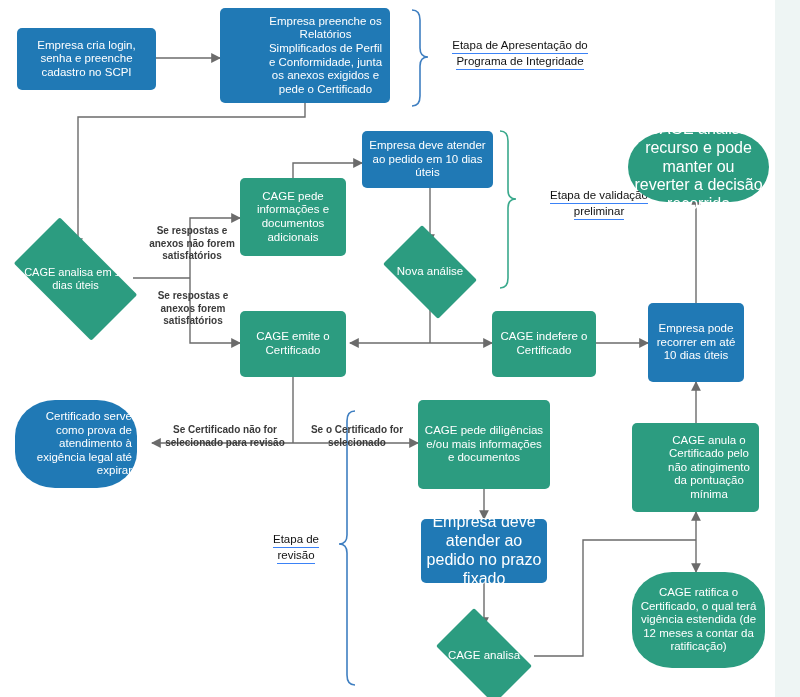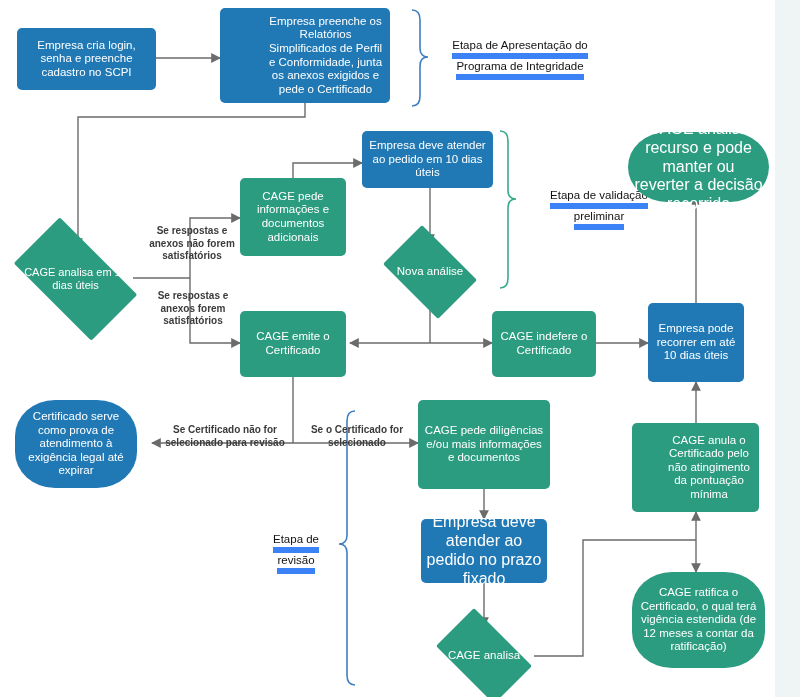--- a/index.html
+++ b/index.html
@@ -46,21 +46,21 @@
     text-align:center;
     line-height:1.25;
   }
   .bracketlabel{
     position:absolute;
     color:#111;
     text-align:center;
     line-height:1.3;
   }
   .bracketlabel span{
-    border-bottom:6px solid #3b82f6;
+    border-bottom:1px solid #3b82f6;
     display:inline-block;
   }
 </style>
 </head>
 <body>
 
 <div id="canvas">
 
   <div class="rightstrip"></div>
 
@@ -174,21 +174,21 @@
   </div>
 
   <div class="node green rect" style="left:492px;top:311px;width:104px;height:66px;font-size:11.5px;">
     <span>CAGE indefere o Certificado</span>
   </div>
 
   <div class="node blue rect" style="left:648px;top:303px;width:96px;height:79px;font-size:11.5px;">
     <span>Empresa pode recorrer em até 10 dias úteis</span>
   </div>
 
-  <div class="node blue round" style="left:15px;top:400px;width:122px;height:88px;font-size:11.5px;">
+  <div class="node blue round" style="left:15px;top:400px;width:122px;height:88px;font-size:11.5px;text-align:right;">
     <span>Certificado serve como prova de atendimento à exigência legal até expirar</span>
   </div>
 
   <div class="node green rect" style="left:418px;top:400px;width:132px;height:89px;font-size:11.5px;">
     <span>CAGE pede diligências e/ou mais informações e documentos</span>
   </div>
 
   <div class="node green rect" style="left:632px;top:423px;width:127px;height:89px;font-size:11.5px;padding-left:32px;">
     <span>CAGE anula o Certificado pelo não atingimento da pontuação mínima</span>
   </div>

